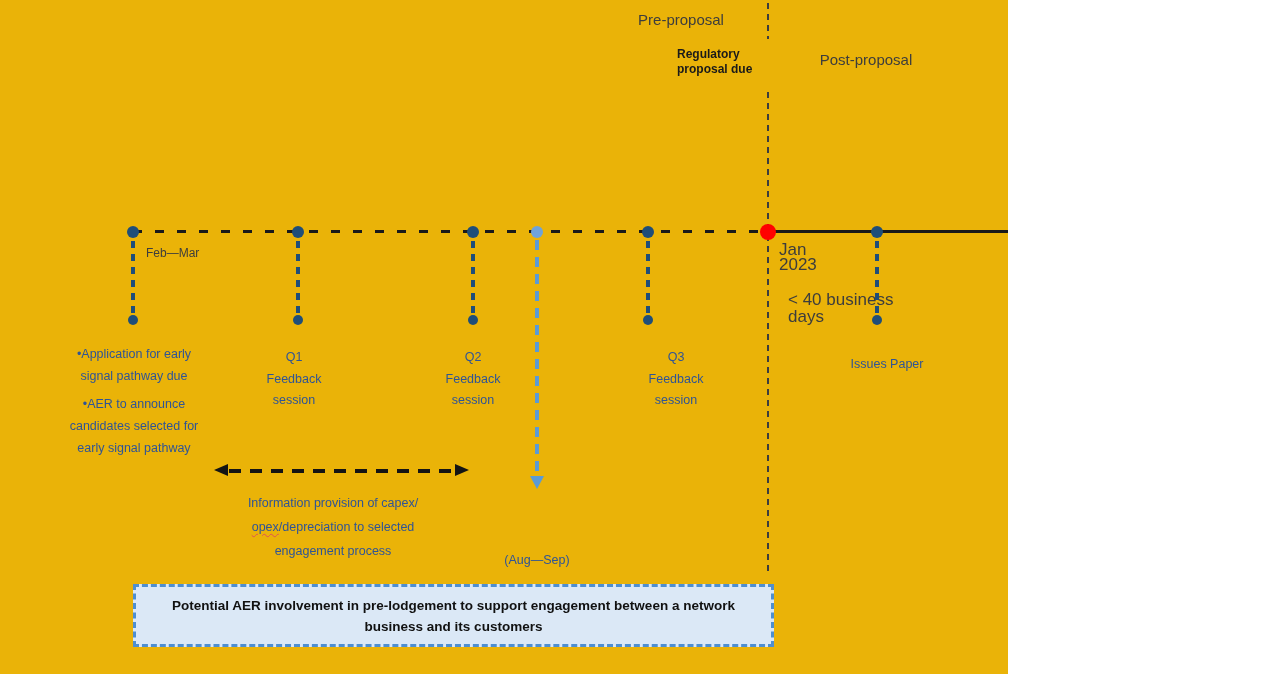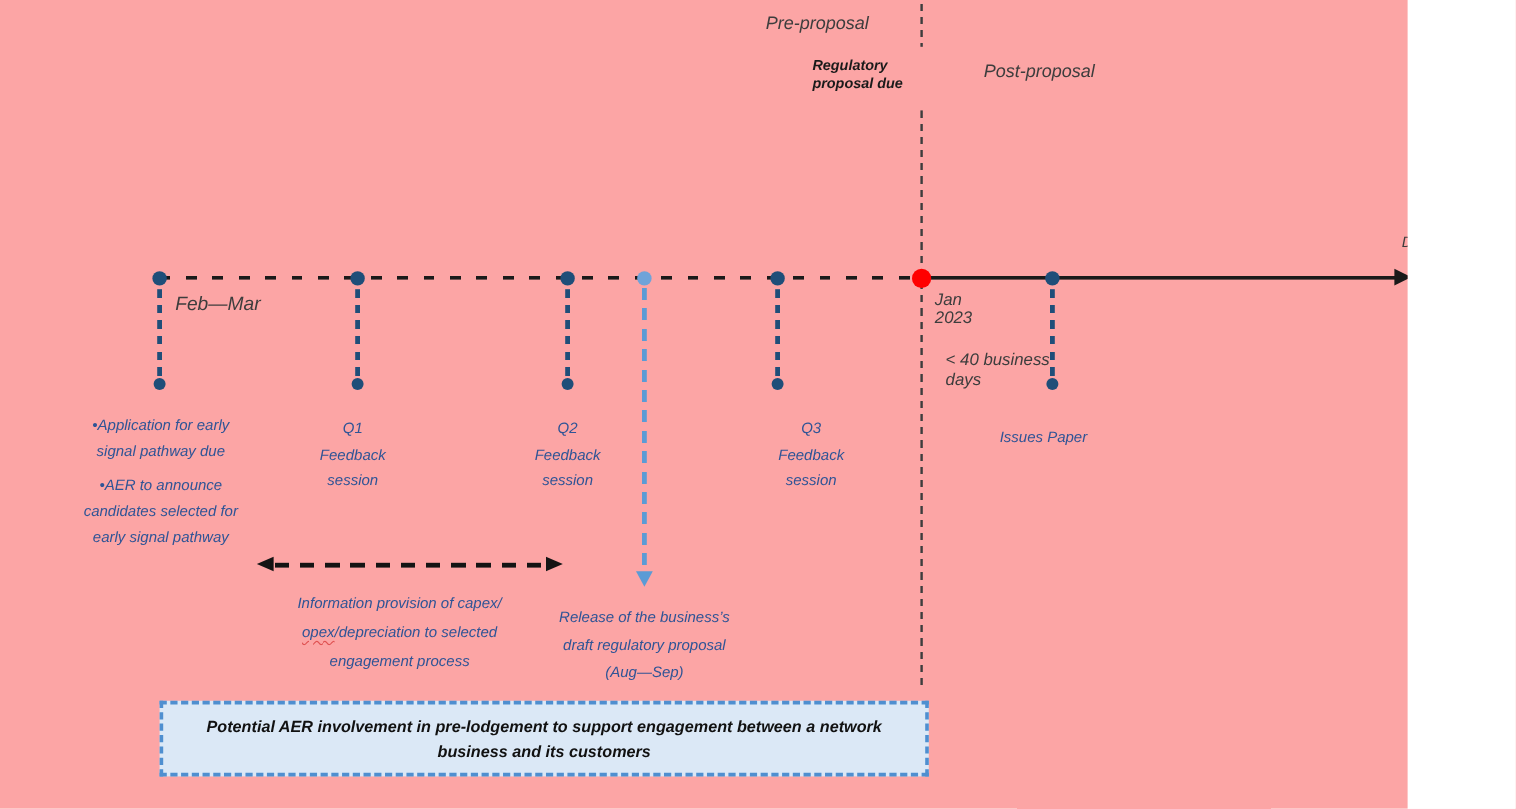--- a/index.html
+++ b/index.html
@@ -1,18 +1,18 @@
 <!DOCTYPE html>
 <html><head>
 <meta charset="utf-8">
 <style>
   html,body{margin:0;padding:0;background:#ffffff;}
   .canvas{
-    position:relative;width:1173px;height:674px;background:#fca5a5;
-    font-family:"Liberation Sans",sans-serif;overflow:hidden;font-style:italic;
+    position:relative;width:1008px;height:674px;background:#eab308;
+    font-family:"Liberation Sans",sans-serif;overflow:hidden;
   }
   .abs{position:absolute;}
   .preline{white-space:pre-line;}
 
   
   .phase-label{top:11px;width:150px;font-size:15px;color:#3d3d3d;text-align:center;}
   .pre-label{left:606px;}
   .post-label{left:791px;margin-top:40px;}
   .divider-label{left:677px;top:47px;width:114px;font-size:12px;font-weight:bold;color:#1a1a1a;line-height:15px;white-space:pre-line;}
 
@@ -44,34 +44,34 @@
     background-image:repeating-linear-gradient(to bottom,#1f4e79 0 7px,transparent 7px 13px);}
   .dropdot{width:10px;height:10px;border-radius:50%;background:#1f4e79;top:315px;z-index:4;}
 
   
   .lb-line{left:535px;top:240px;width:4px;height:237px;z-index:3;
     background-image:repeating-linear-gradient(to bottom,#5b9bd5 0 10px,transparent 10px 17px);}
   .lb-arrowhead{left:530px;top:476px;width:0;height:0;z-index:3;
     border-left:7px solid transparent;border-right:7px solid transparent;border-top:13px solid #5b9bd5;}
 
   
-  .note{font-size:14px;color:#3d3d3d;line-height:15px;}
-  .feb-mar{left:146px;top:246px;font-size:16px;}
+  .note{font-size:17px;color:#3d3d3d;line-height:15px;}
+  .feb-mar{left:146px;top:246px;font-size:12px;}
   .jan-note{left:779px;top:242px;}
   .biz-days{left:788px;top:291px;line-height:17px;}
 
   
   .blue-label{color:#2f5496;font-size:12.5px;line-height:22px;text-align:center;}
   .early-block{left:38px;top:343px;width:192px;}
   .early-item2{margin-top:6px;}
   .q-label{top:347px;width:120px;line-height:21.5px;}
   .q1{left:234px;}
   .q2{left:413px;}
   .q3{left:616px;}
-  .issues{left:784px;top:353px;width:122px;text-align:right;}
+  .issues{left:826px;top:353px;width:122px;}
   .draft-decision{left:1152px;top:177px;width:80px;font-size:12.5px;color:#3d3d3d;line-height:17px;text-align:center;}
 
   
   .darrow-line{left:229px;top:469px;width:226px;height:4px;z-index:3;
     background-image:repeating-linear-gradient(to right,#141414 0 12px,transparent 12px 21px);}
   .darrow-head{width:0;height:0;top:464px;z-index:3;
     border-top:6.5px solid transparent;border-bottom:6.5px solid transparent;}
   .darrow-head-left{left:214px;border-right:14px solid #141414;}
   .darrow-head-right{left:455px;border-left:14px solid #141414;}
 
@@ -156,21 +156,19 @@
   <div class="abs darrow-line"></div>
   <div class="abs darrow-head darrow-head-left"></div>
   <div class="abs darrow-head darrow-head-right"></div>
 
   <div class="abs blue-label info-block">
     <div>Information provision of capex/</div>
     <div><span class="wavy">opex</span><span>/depreciation to selected</span></div>
     <div>engagement process</div>
   </div>
 
-  <div class="abs blue-label release-block preline">Release of the business’s
-draft regulatory proposal</div>
   <div class="abs blue-label release-period">(Aug—Sep)</div>
 
   <div class="abs footer-box">
     <div class="footer-text">Potential AER involvement in pre-lodgement to support engagement between a network business and its customers</div>
   </div>
 
 </div>
 
 </body></html>

